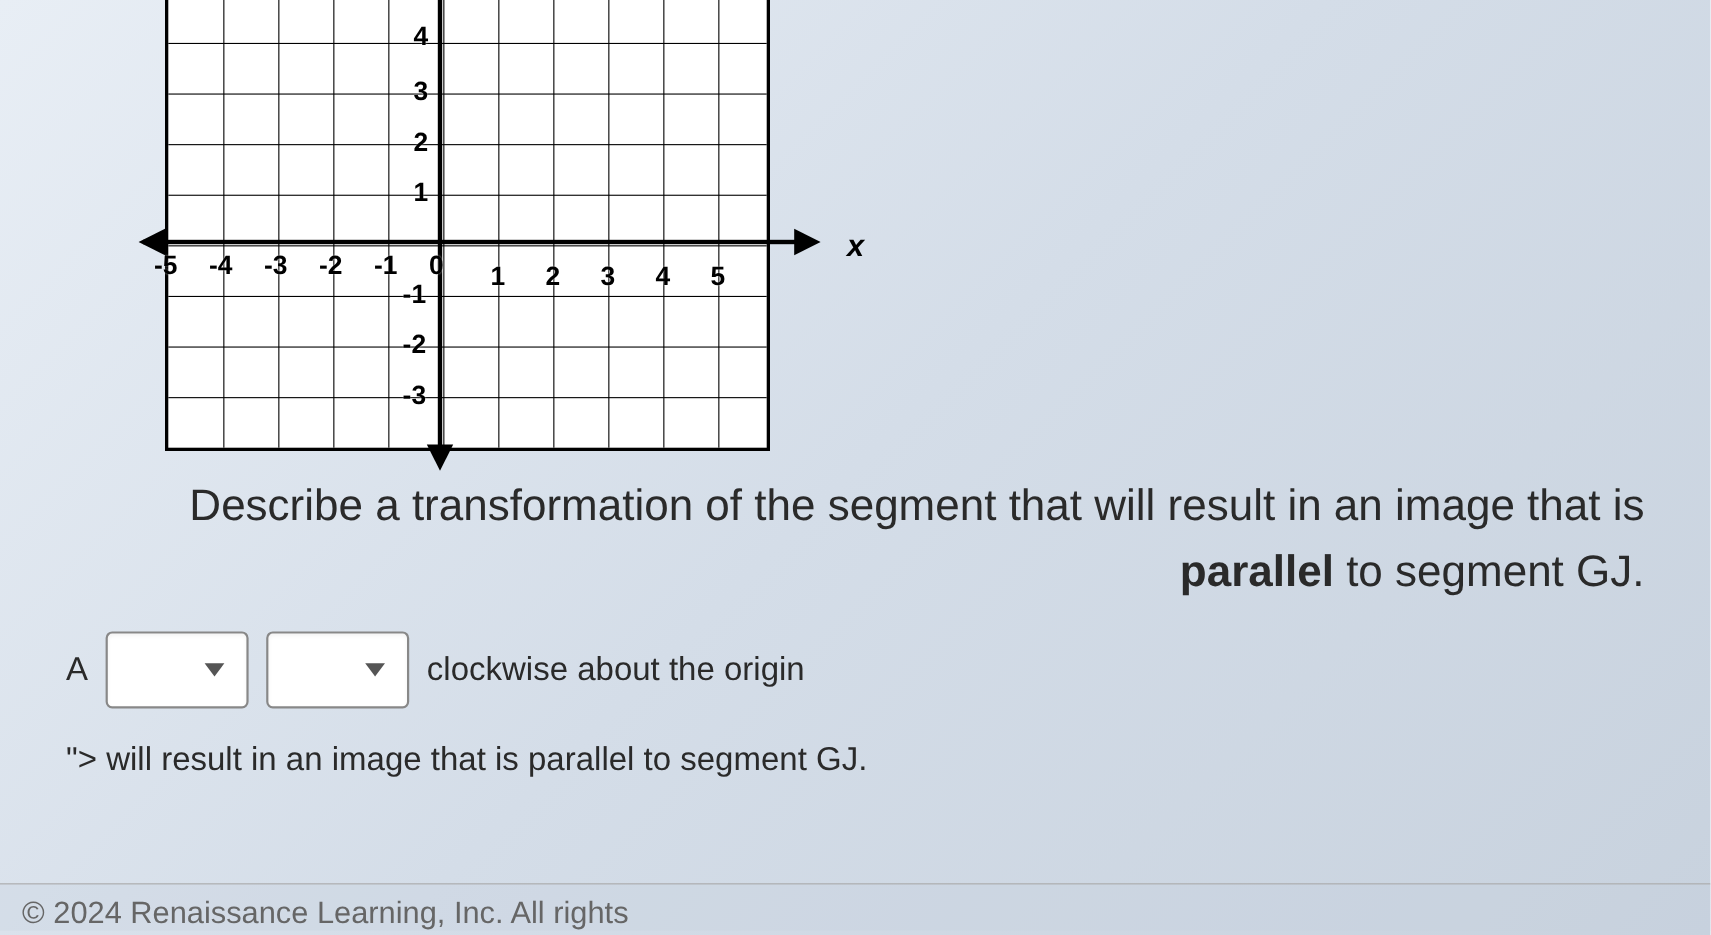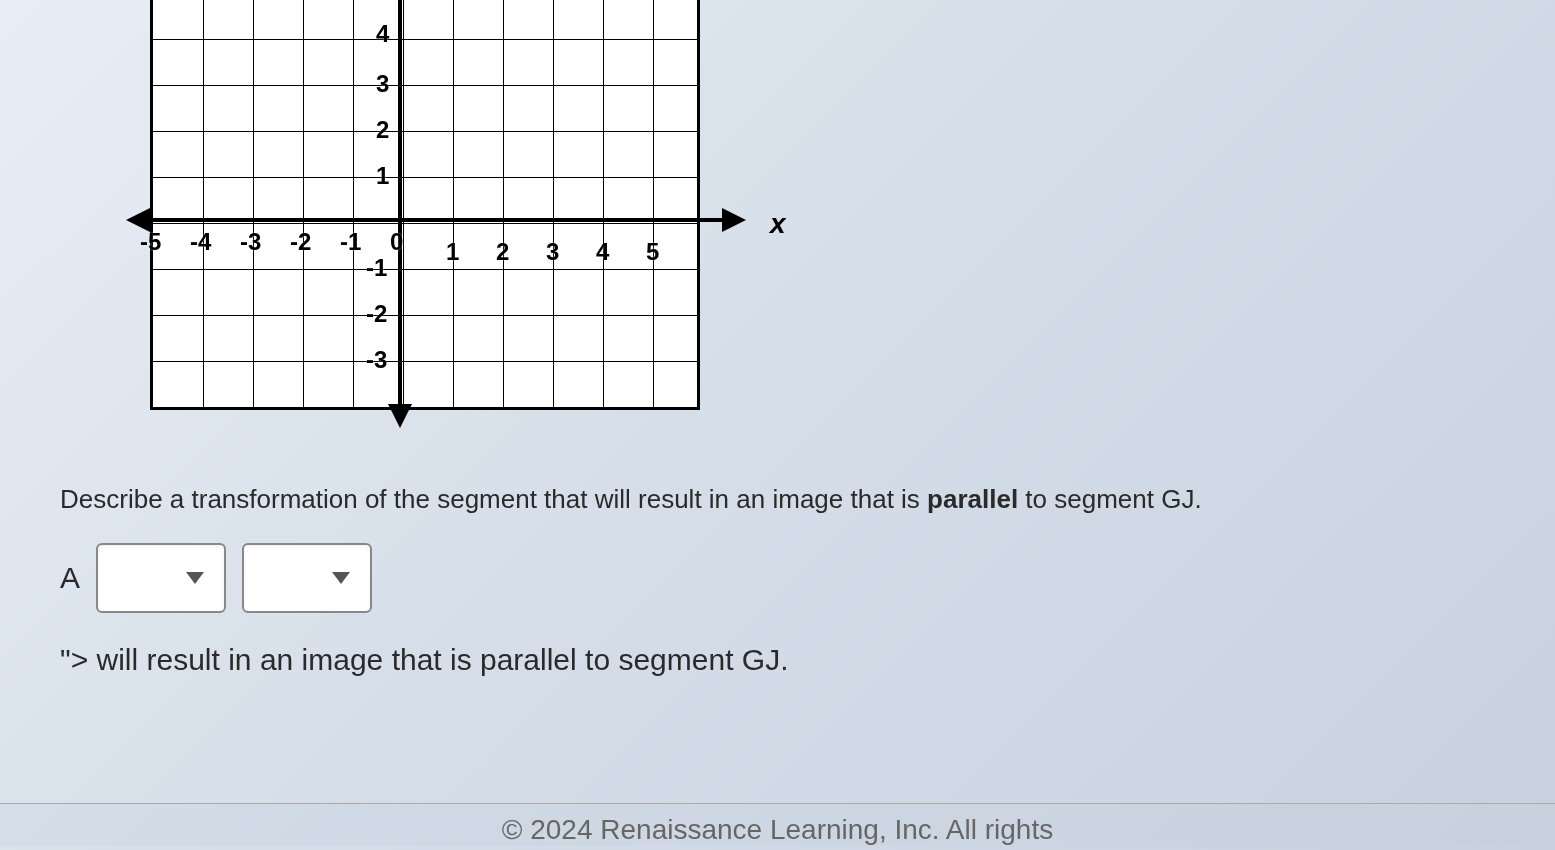--- a/index.html
+++ b/index.html
@@ -73,25 +73,25 @@
       text-shadow: 0 0 2px rgba(255,255,255,0.6);
     }
     .axis-label-x {
       position: absolute;
       font-weight: bold;
       font-style: italic;
       font-size: 28px;
       color: #000;
     }
     .question-text {
-      margin-top: 50px;
-      font-size: 26px;
+      font-size: 40px;
       line-height: 1.5;
       color: #2a2a2a;
       font-weight: 400;
+      text-align: right;
     }
     .question-text .bold { font-weight: 700; }
     .answer-row {
       margin-top: 24px;
       display: flex;
       align-items: center;
       gap: 16px;
       font-size: 30px;
       color: #2a2a2a;
     }
@@ -122,21 +122,20 @@
     .footer {
       position: absolute;
       bottom: 4px;
       left: 0;
       width: 100%;
       padding: 10px 20px 0 20px;
       font-size: 28px;
       color: #666;
       border-top: 1px solid #aaa;
       background: rgba(200,210,222,0.3);
-      text-align: center;
     }
   </style>
 </head>
 <body>
 
 <div class="page">
 
   <div class="chart-wrap">
     <div class="grid">
 
@@ -197,19 +196,20 @@
   </div>
 
   <div class="answer-row">
     <span>A</span>
     <div class="dropdown">
       <div class="caret"></div>
     </div>
     <div class="dropdown">
       <div class="caret"></div>
     </div>
+    <span>clockwise about the origin</span>
   </div>
 
   <div class="result-row">"&gt; will result in an image that is parallel to segment GJ.</div>
 
 </div>
 
 <div class="footer">© 2024 Renaissance Learning, Inc. All rights</div>
 
 </body></html>

